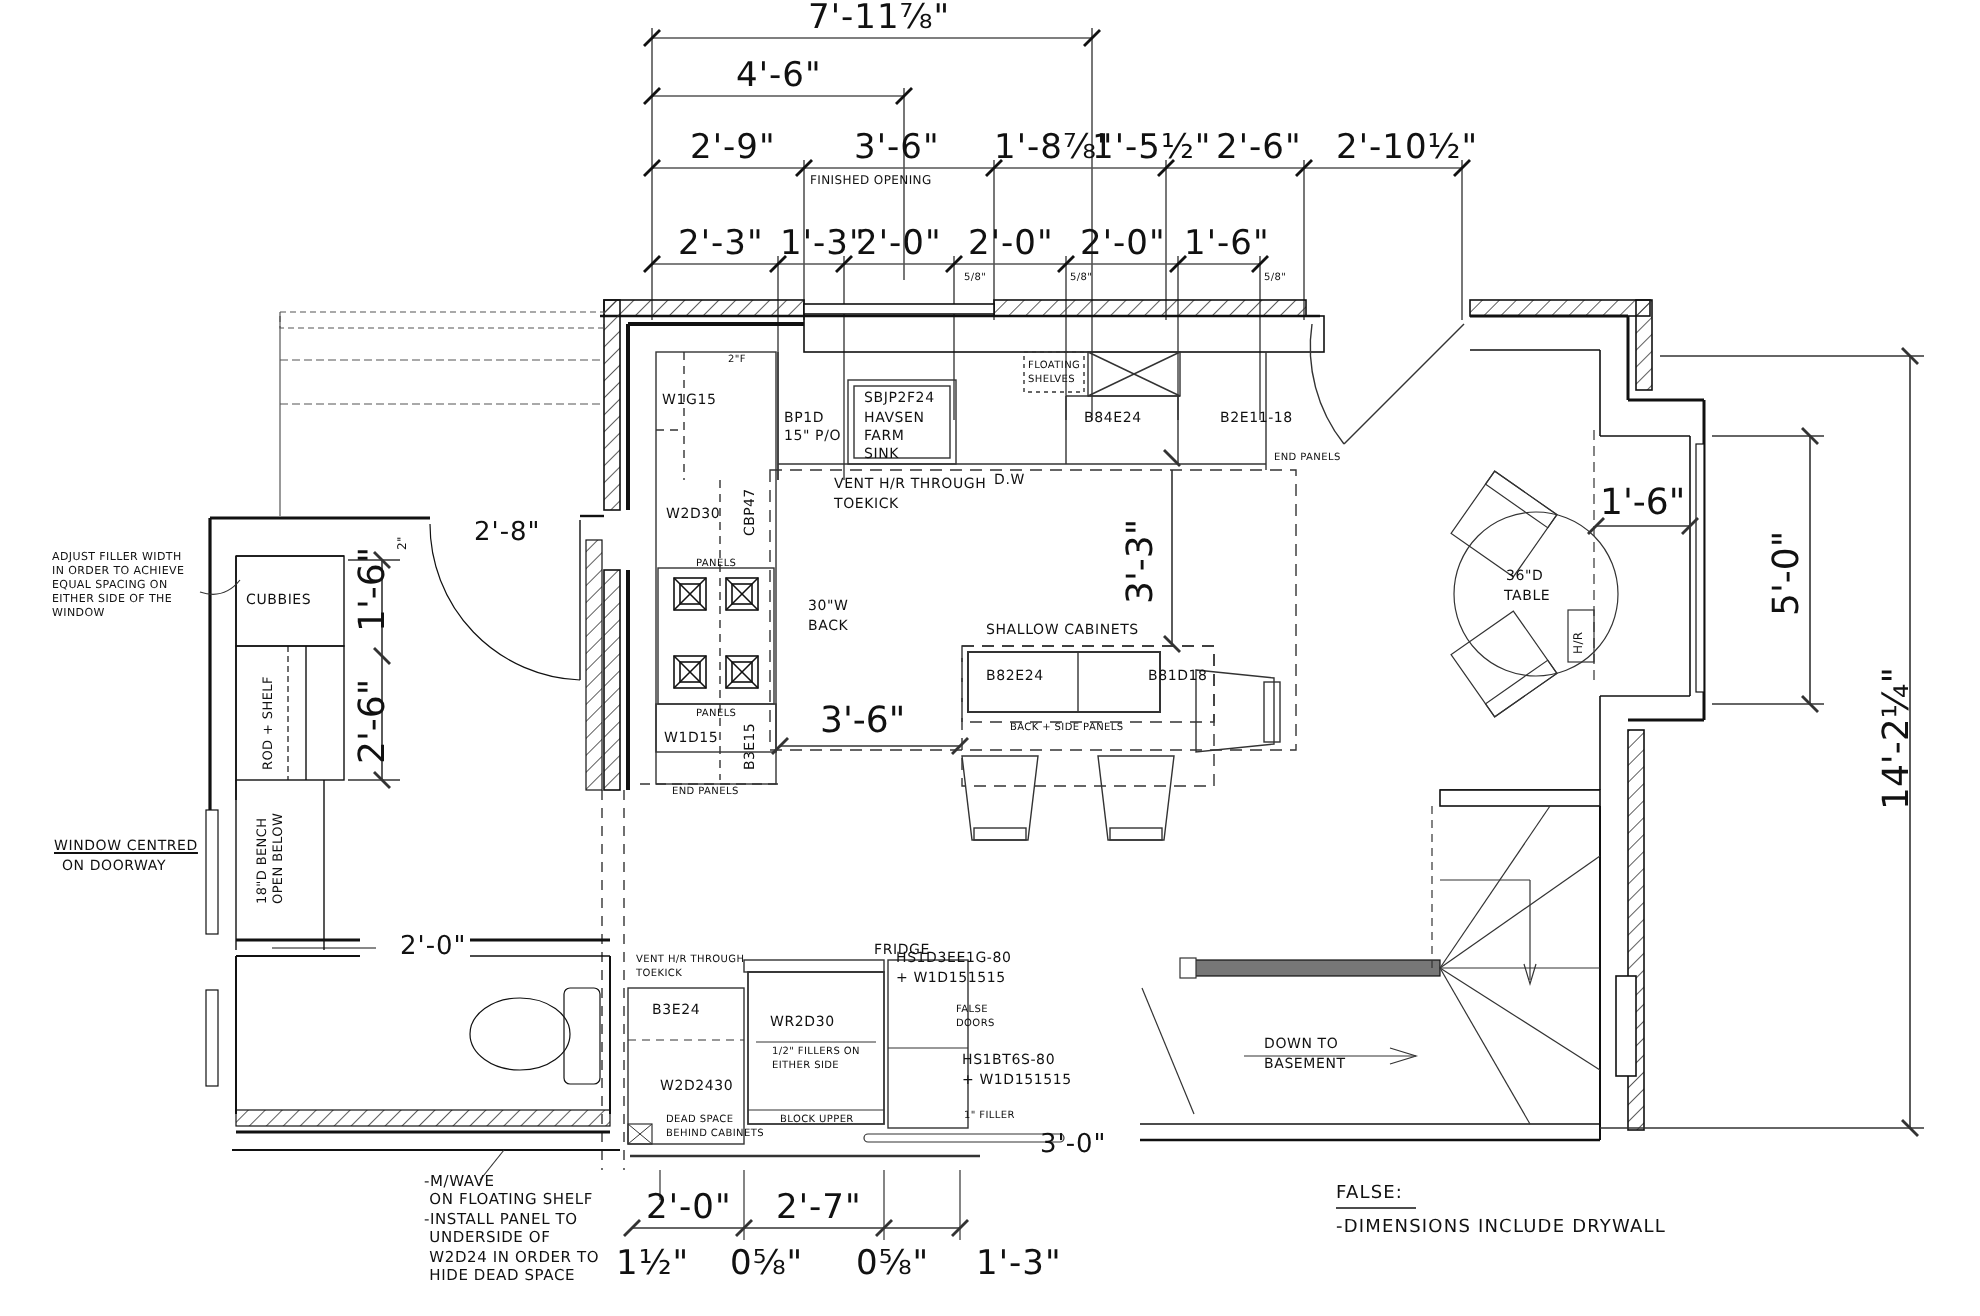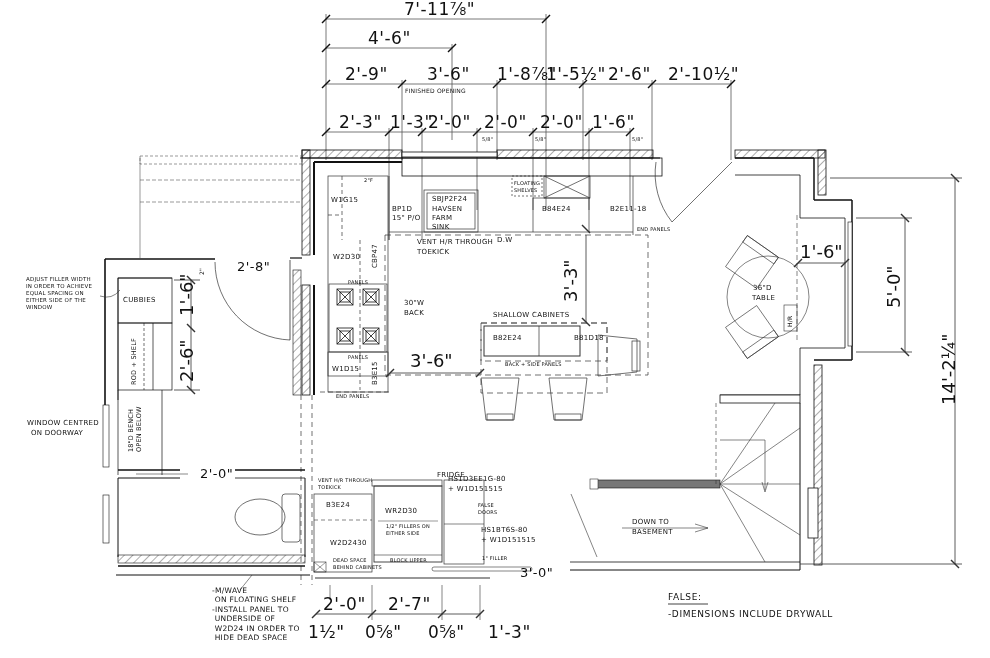--- a/index.html
+++ b/index.html
@@ -365,21 +365,21 @@
 
 <div class="lbl xs blk" style="left:26px;top:276px;font-size:5.5px;"><span>ADJUST FILLER WIDTH</span>
 <span>IN ORDER TO ACHIEVE</span>
 <span>EQUAL SPACING ON</span>
 <span>EITHER SIDE OF THE</span>
 <span>WINDOW</span></div>
 <div class="lbl sm" style="left:123px;top:297px;">CUBBIES</div>
 <div class="lbl xs rot" style="left:131px;top:385px;font-size:6.5px;">ROD + SHELF</div>
 <div class="lbl xs rot" style="left:128px;top:452px;font-size:6.5px;">18"D BENCH</div>
 <div class="lbl xs rot" style="left:136px;top:452px;font-size:6.5px;">OPEN BELOW</div>
-<div class="lbl sm" style="left:27px;top:420px;">WINDOW CENTRED</div>
+<div class="lbl sm" style="left:27px;top:420px;text-decoration:underline;">WINDOW CENTRED</div>
 <div class="lbl sm" style="left:31px;top:430px;">ON DOORWAY</div>
 <div class="lbl dim" style="left:237px;top:260px;font-size:13px;">2'-8"</div>
 <div class="lbl xs rot" style="left:199px;top:275px;font-size:6px;">2"</div>
 <div class="lbl dimlg rot" style="left:178px;top:316px;">1'-6"</div>
 <div class="lbl dimlg rot" style="left:178px;top:382px;">2'-6"</div>
 
 <div class="lbl dim" style="left:200px;top:467px;font-size:13px;">2'-0"</div>
 
 <div class="lbl xs" style="left:318px;top:478px;">VENT H/R THROUGH</div>
 <div class="lbl xs" style="left:318px;top:485px;">TOEKICK</div>

